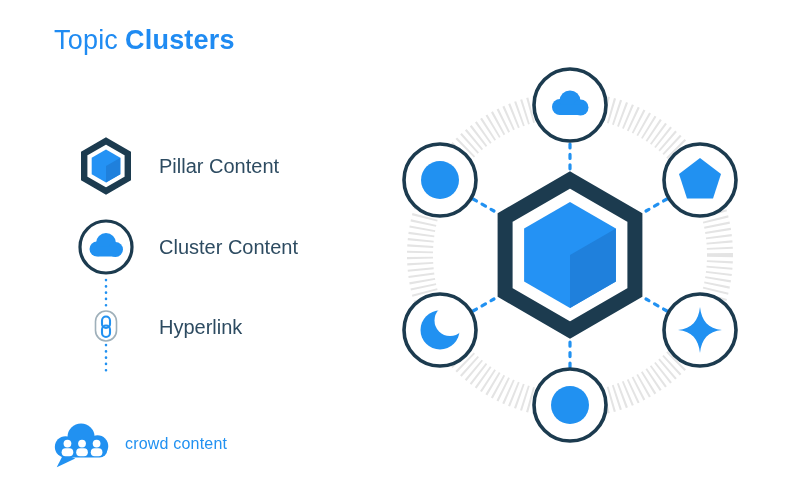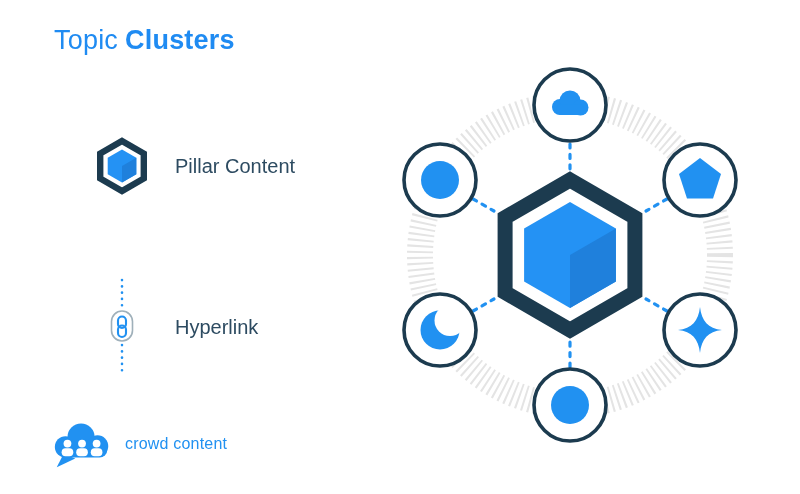--- a/index.html
+++ b/index.html
@@ -1,21 +1,21 @@
 <!DOCTYPE html>
 <html><head>
 <meta charset="utf-8">
 <style>
   html,body{margin:0;padding:0;background:#fff;}
   .page{position:relative;width:800px;height:494px;background:#ffffff;overflow:hidden;
         font-family:"Liberation Sans",sans-serif;margin-left:21px;}
   .title{position:absolute;left:33px;top:26px;margin:0;font-size:27px;line-height:1.1;
          color:#1f8bf2;font-weight:400;letter-spacing:.2px;}
   .title .bold{font-weight:700;margin-left:.26em;}
-  .legend-row{position:absolute;left:68px;display:flex;align-items:center;}
+  .legend-row{position:absolute;left:52px;display:flex;align-items:center;}
   .legend-row .icon-box{width:66px;display:flex;justify-content:center;align-items:center;}
   .legend-label{color:#2d4b61;font-size:20px;margin-left:20px;white-space:nowrap;}
   .row-pillar{top:134px;height:64px;}
   .row-cluster{top:218px;height:58px;}
   .row-hyperlink{top:277px;height:100px;}
   .diagram{position:absolute;left:339px;top:45px;}
   .brand{position:absolute;left:28px;top:418px;display:flex;align-items:center;}
   .brand-name{color:#2191f1;font-size:16px;font-weight:400;margin-left:8px;letter-spacing:.2px;}
 </style>
 </head>
@@ -29,20 +29,34 @@
     <span class="icon-box">
       <svg width="58" height="62" viewBox="0 0 58 62">
         <polygon points="29,6 50.8,18.6 50.8,43.4 29,56 7.2,43.4 7.2,18.6" fill="#ffffff" stroke="#1C3B4F" stroke-width="6.4"></polygon>
         <polygon points="29,14.5 43.3,22.75 43.3,39.25 29,47.5 14.7,39.25 14.7,22.75" fill="#2492F4"></polygon>
         <polygon points="29,31 43.3,22.75 43.3,39.25 29,47.5" fill="#1F80DC"></polygon>
       </svg>
     </span>
     <span class="legend-label">Pillar Content</span>
   </div>
 
+  <div class="legend-row row-cluster">
+    <span class="icon-box">
+      <svg width="58" height="58" viewBox="0 0 58 58">
+        <circle cx="29" cy="29" r="26" fill="#ffffff" stroke="#1C3B4F" stroke-width="3.2"></circle>
+        <g fill="#2191F1">
+          <circle cx="20" cy="31" r="7.5"></circle>
+          <circle cx="29" cy="25" r="10"></circle>
+          <circle cx="38.5" cy="31.5" r="7.5"></circle>
+          <rect x="16.5" y="28.5" width="26" height="10" rx="5"></rect>
+        </g>
+      </svg>
+    </span>
+    <span class="legend-label">Cluster Content</span>
+  </div>
 
   <div class="legend-row row-hyperlink">
     <span class="icon-box">
       <svg width="30" height="100" viewBox="0 0 30 100">
         <line x1="15" y1="3" x2="15" y2="31" stroke="#2191F1" stroke-width="2.6" stroke-dasharray="0.1 6.2" stroke-linecap="round"></line>
         <rect x="4.5" y="34" width="21" height="30" rx="10.5" fill="#ffffff" stroke="#9FB0BA" stroke-width="1.6"></rect>
         <rect x="11" y="39.5" width="8" height="11.5" rx="4" fill="none" stroke="#2191F1" stroke-width="2.1"></rect>
         <rect x="11" y="48.5" width="8" height="11.5" rx="4" fill="none" stroke="#2191F1" stroke-width="2.1"></rect>
         <line x1="15" y1="68" x2="15" y2="98" stroke="#2191F1" stroke-width="2.6" stroke-dasharray="0.1 6.2" stroke-linecap="round"></line>
       </svg>

